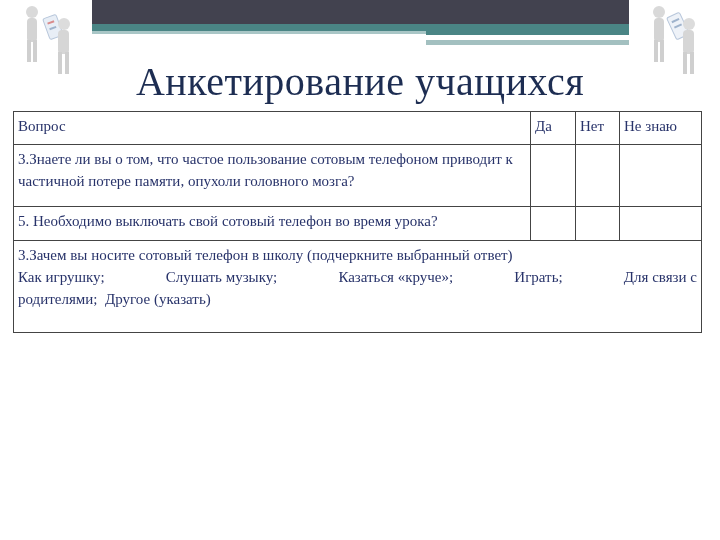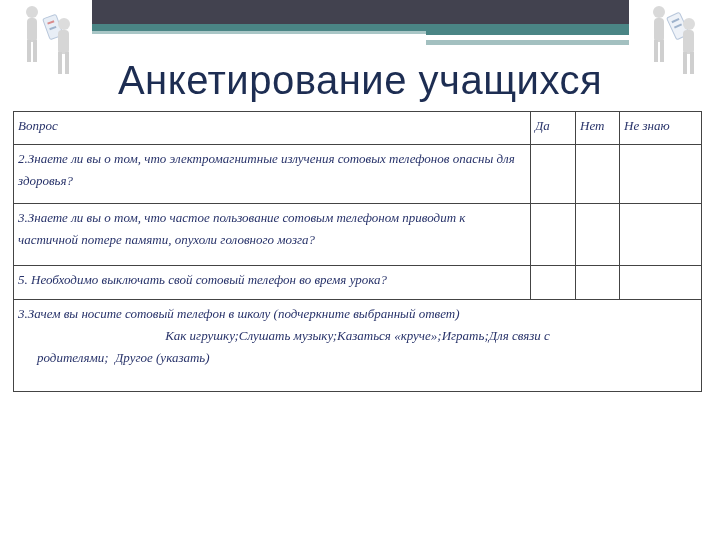--- a/index.html
+++ b/index.html
@@ -30,44 +30,43 @@
     }
     .figure {
       position: absolute; width: 60px; height: 75px;
     }
     .figure.left { left: 18px; top: 2px; }
     .figure.right { left: 645px; top: 2px; }
     .title {
       position: absolute; left: 0; width: 720px; top: 58px;
       text-align: center;
       font-size: 40px; color: #1d2d52; letter-spacing: 0.5px;
-      font-family: Liberation Sans, sans-serif;
+      font-family: Liberation Serif, serif;
     }
     table.survey {
       position: absolute; left: 13px; top: 111px;
       width: 688px; border-collapse: collapse;
-      font-size: 13px; color: #28336a;
+      font-size: 15px; color: #28336a;
       table-layout: fixed;
-      font-style: italic;
     }
     table.survey td {
       border: 1.5px solid #444444;
       vertical-align: top;
       padding: 3px 4px 2px 4px;
       line-height: 22px;
     }
     .hdr td { height: 27px; }
     .r1 td { height: 52px; }
     .r2 td { height: 53px; }
     .r3 td { height: 56px; }
     .r4 td { height: 30px; }
     .r5 td { height: 28px; }
     .r6 td { height: 39px; line-height: 21px; }
     .r7 td { height: 86px; line-height: 22px; }
-    .opts { display: flex; justify-content: center; }
+    .opts { display: flex; justify-content: space-between; }
   </style>
 </head>
 <body>
 
 <div class="band-dark"></div>
 <div class="band-teal"></div>
 <div class="band-teal-ext"></div>
 <div class="band-light-a"></div>
 <div class="band-light-b"></div>
 
@@ -111,26 +110,20 @@
     <col style="width:44px">
     <col style="width:82px">
   </colgroup>
   <tbody>
       <tr class="hdr">
     <td>Вопрос</td>
     <td>Да</td>
     <td>Нет</td>
     <td>Не знаю</td>
   </tr>
-  <tr class="r2">
-    <td>2.Знаете ли вы о том, что электромагнитные излучения сотовых телефонов опасны для здоровья?</td>
-    <td></td>
-    <td></td>
-    <td></td>
-  </tr>
   <tr class="r3">
     <td>3.Знаете ли вы о том, что частое пользование сотовым телефоном приводит к частичной потере памяти, опухоли головного мозга?</td>
     <td></td>
     <td></td>
     <td></td>
   </tr>
   <tr class="r5">
     <td>5. Необходимо выключать свой сотовый телефон во время урока?</td>
     <td></td>
     <td></td>
@@ -139,17 +132,17 @@
   <tr class="r7">
     <td colspan="4">
       <div>3.Зачем вы носите сотовый телефон в школу  (подчеркните выбранный ответ)</div>
       <div class="opts">
         <span>Как игрушку;</span>
         <span>Слушать музыку;</span>
         <span>Казаться «круче»;</span>
         <span>Играть;</span>
         <span>Для связи с</span>
       </div>
-      <div style="white-space:pre;margin-left:19px;">родителями;  Другое (указать)</div>
+      <div style="white-space:pre;">родителями;  Другое (указать)</div>
     </td>
   </tr>
 </tbody>
   </table>
 
 </body></html>

